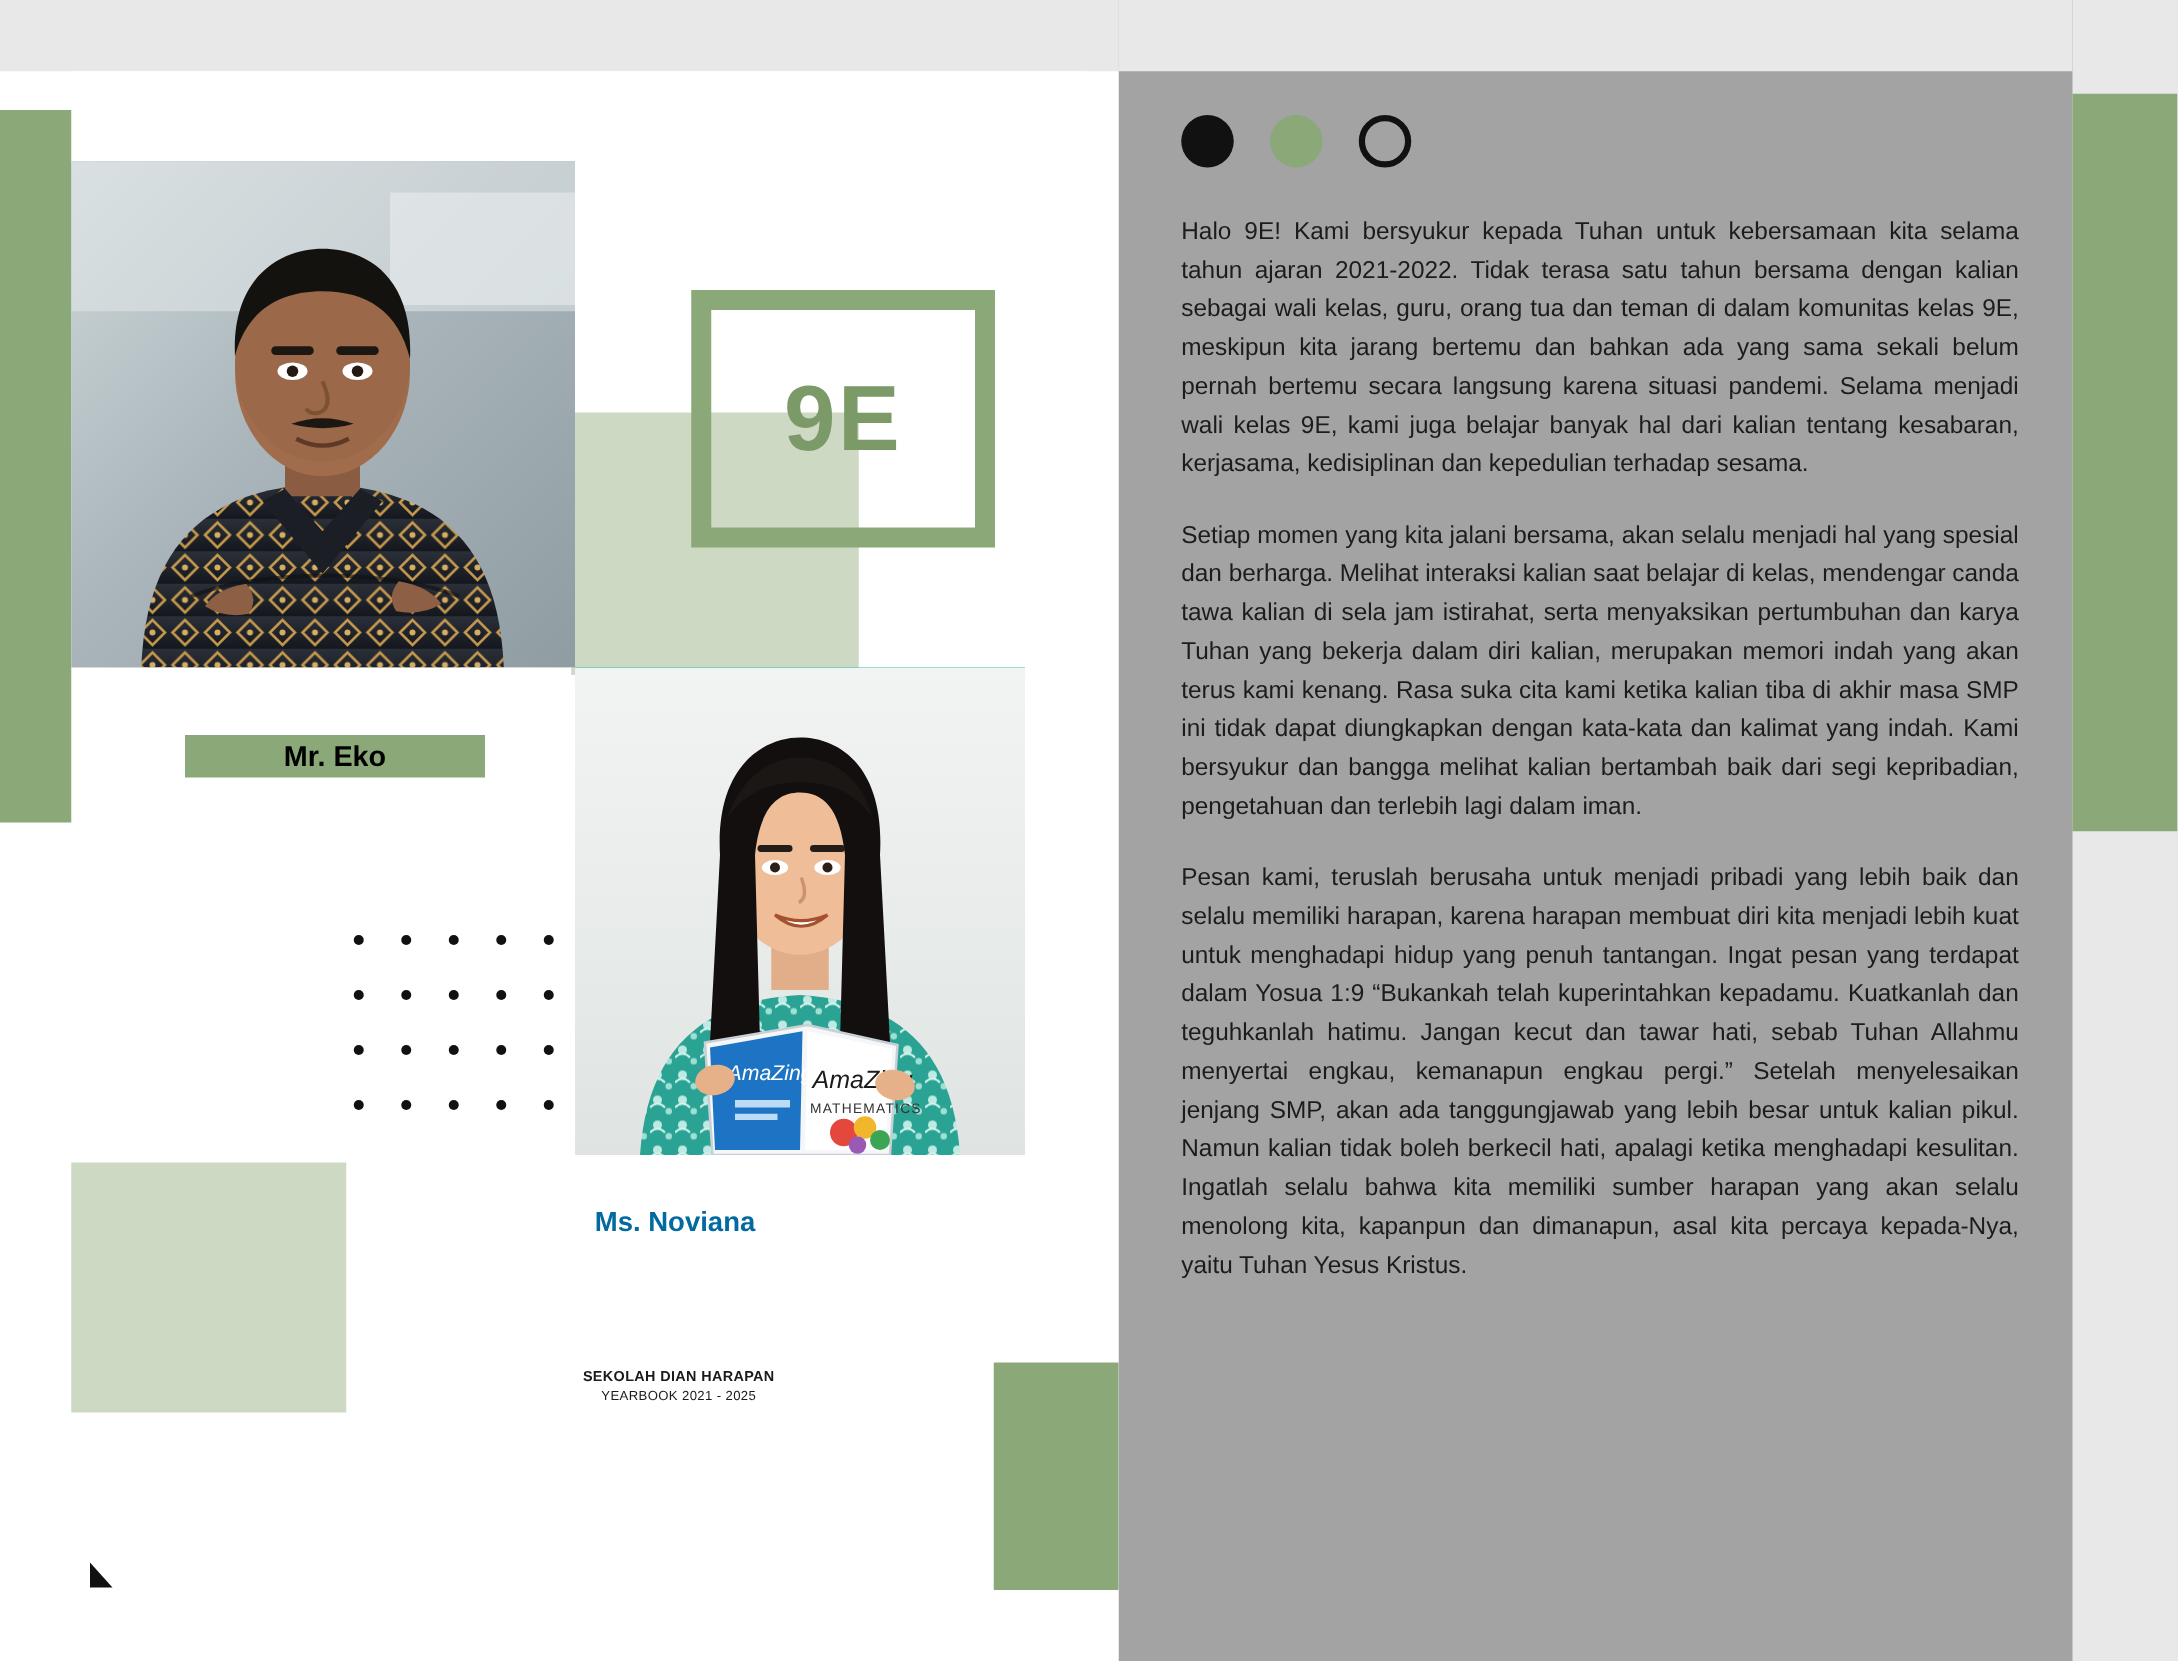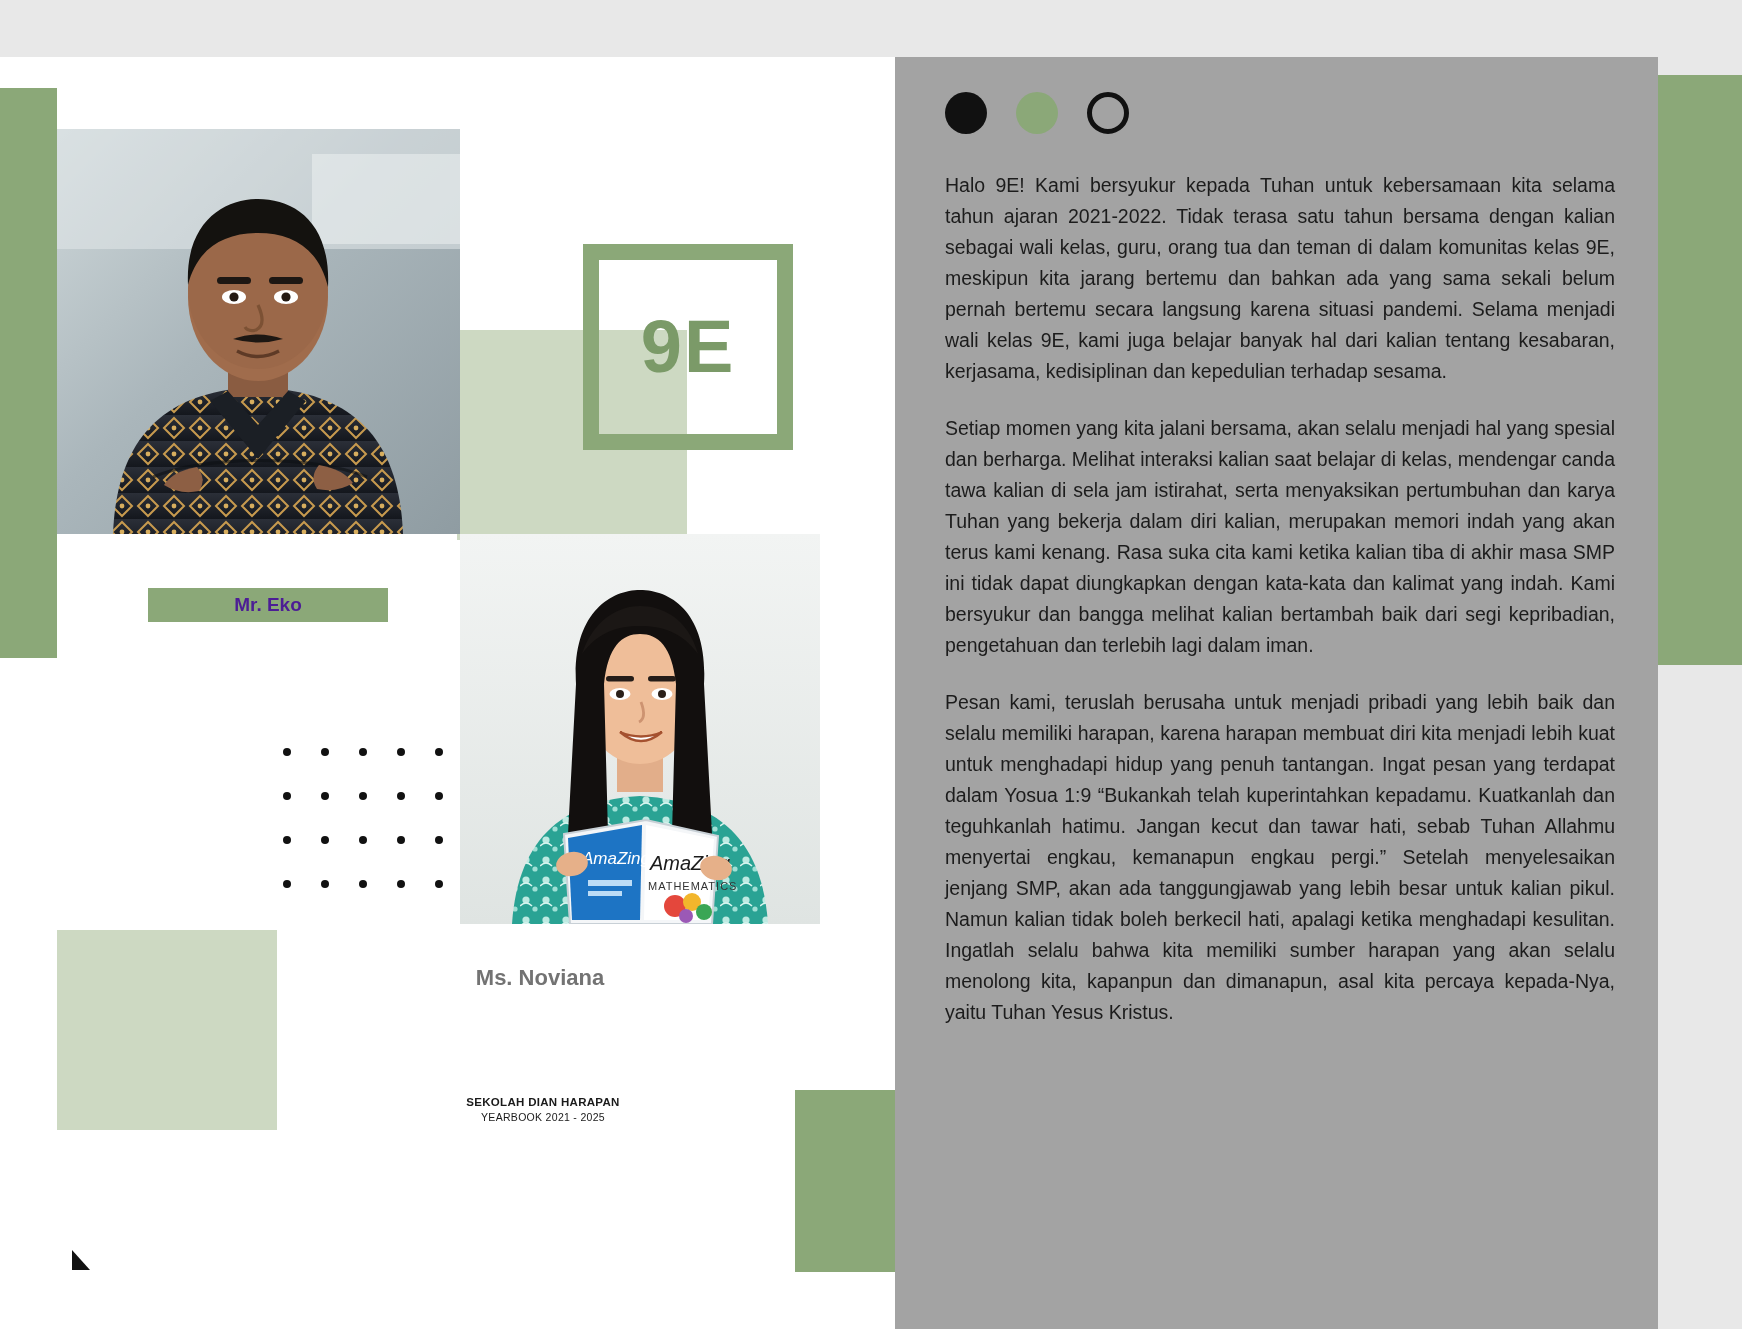--- a/index.html
+++ b/index.html
@@ -104,29 +104,28 @@
     width: 360px;
     height: 390px;
     overflow: hidden;
     background: #14b8a6;
   }
 
   
   .badge-9e {
     position: absolute;
     left: 553px;
-    top: 244px;
-    width: 210px;
+    top: 232px;
+    width: 243px;
     height: 206px;
     border: 16px solid #8ba878;
     box-sizing: border-box;
     display: flex;
     align-items: center;
     justify-content: center;
-    margin-left: 30px;
   }
   .badge-9e span {
     color: #7b9a68;
     font-size: 74px;
     font-weight: bold;
     letter-spacing: 2px;
     line-height: 1;
   }
 
   
@@ -135,22 +134,22 @@
     left: 148px;
     top: 588px;
     width: 240px;
     height: 34px;
     background: #8ba878;
     display: flex;
     align-items: center;
     justify-content: center;
   }
   .name-tag span {
-    color: #4c1d95;
-    font-size: 19px;
+    color: #000000;
+    font-size: 23px;
     font-weight: bold;
   }
 
   
   .dot-grid {
     position: absolute;
     left: 283px;
     top: 748px;
     width: 160px;
     height: 170px;
@@ -169,21 +168,21 @@
 
   
   .noviana-caption {
     position: absolute;
     left: 430px;
     top: 965px;
     width: 220px;
     text-align: center;
     font-size: 22px;
     font-weight: bold;
-    color: #737373;
+    color: #0369a1;
   }
 
   
   .footer-block {
     position: absolute;
     left: 443px;
     top: 1096px;
     width: 200px;
     text-align: center;
   }

